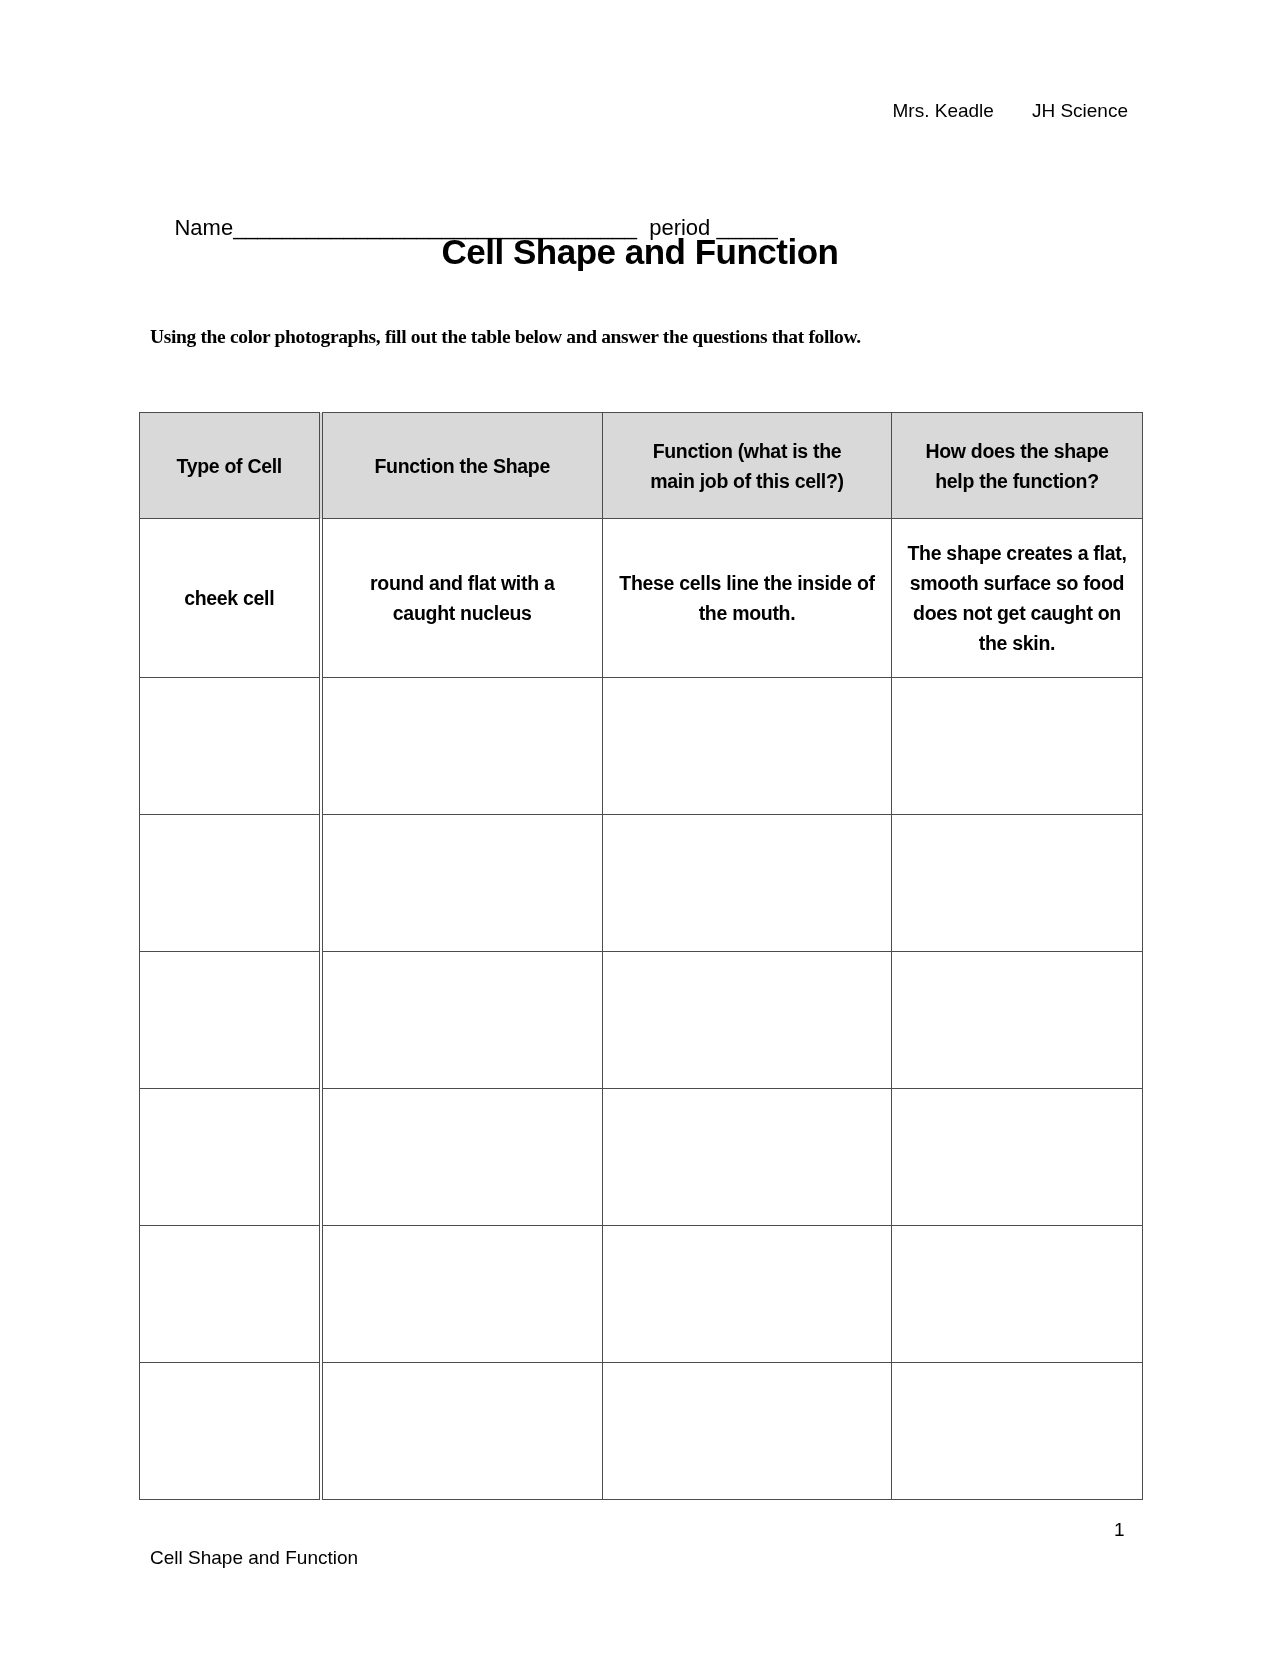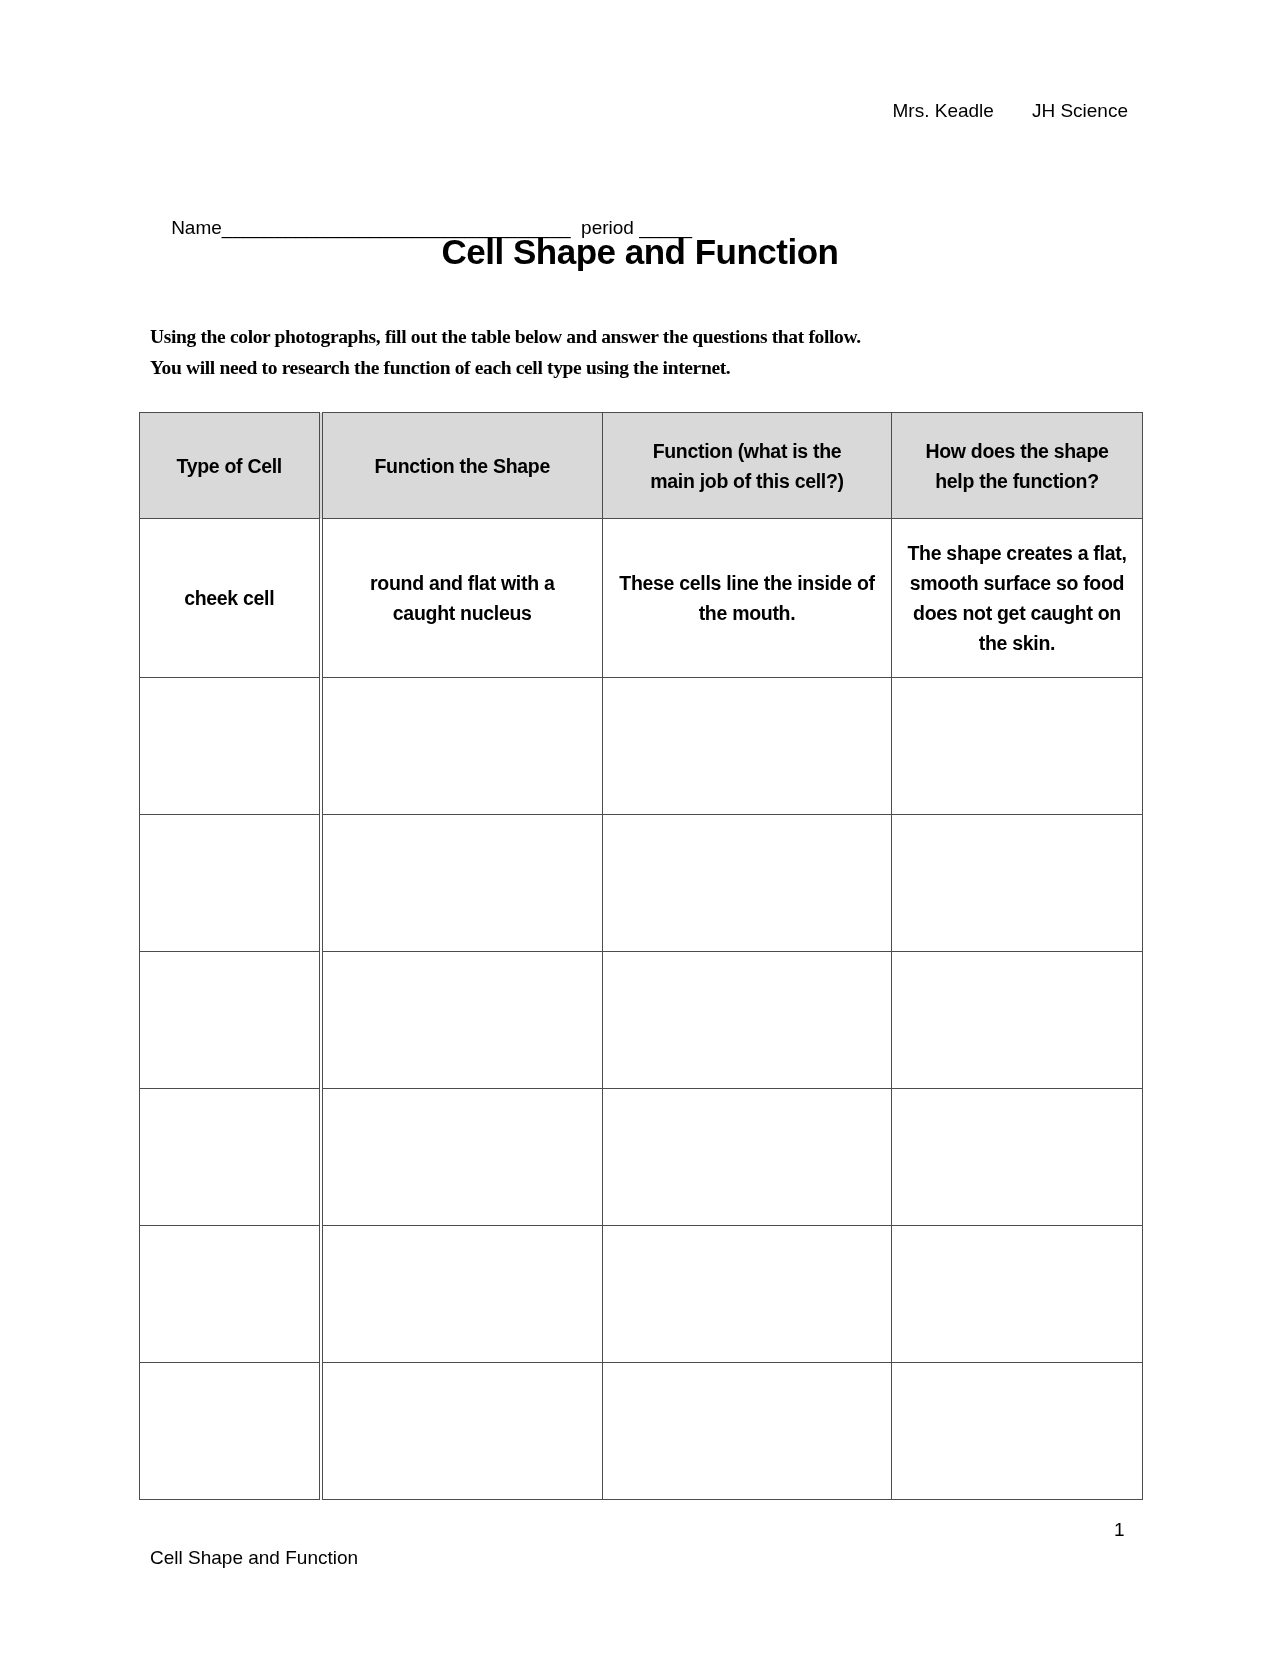--- a/index.html
+++ b/index.html
@@ -21,21 +21,21 @@
       right: 152px;
       font-size: 19px;
       white-space: pre;
     }
     .teacher-line span + span { margin-left: 38px; }
 
     .info-block {
       position: absolute;
       left: 150px;
       top: 133px;
-      font-size: 19px;
+      font-size: 22px;
       line-height: 27px;
       white-space: pre;
     }
     .info-row span { white-space: pre; }
 
     .doc-title {
       position: absolute;
       left: 0;
       width: 1280px;
       top: 232px;
@@ -113,21 +113,20 @@
 <div class="info-block">
   <div class="info-row">
     <span>Name</span><span>_________________________________</span>  <span>period</span> <span>_____</span>
   </div>
 </div>
 
 <div class="doc-title">Cell Shape and Function</div>
 
 <div class="instructions">
   <div>Using the color photographs, fill out the table below and answer the questions that follow.</div>
-  <div>You will need to research the function of each cell type using the internet.</div>
 </div>
 
 <table class="worksheet-table">
   <colgroup>
     <col style="width:181px">
     <col style="width:282px">
     <col style="width:289px">
     <col style="width:251px">
   </colgroup>
   <thead>

